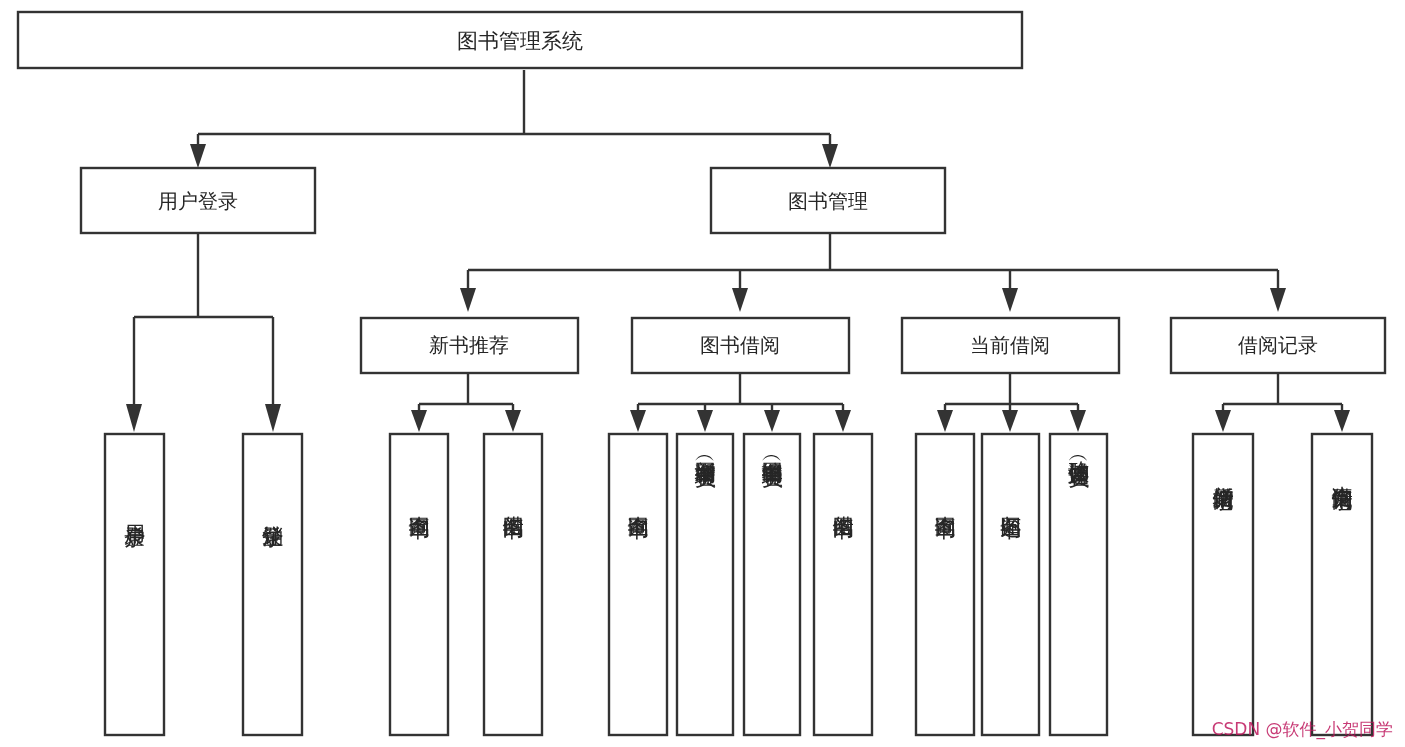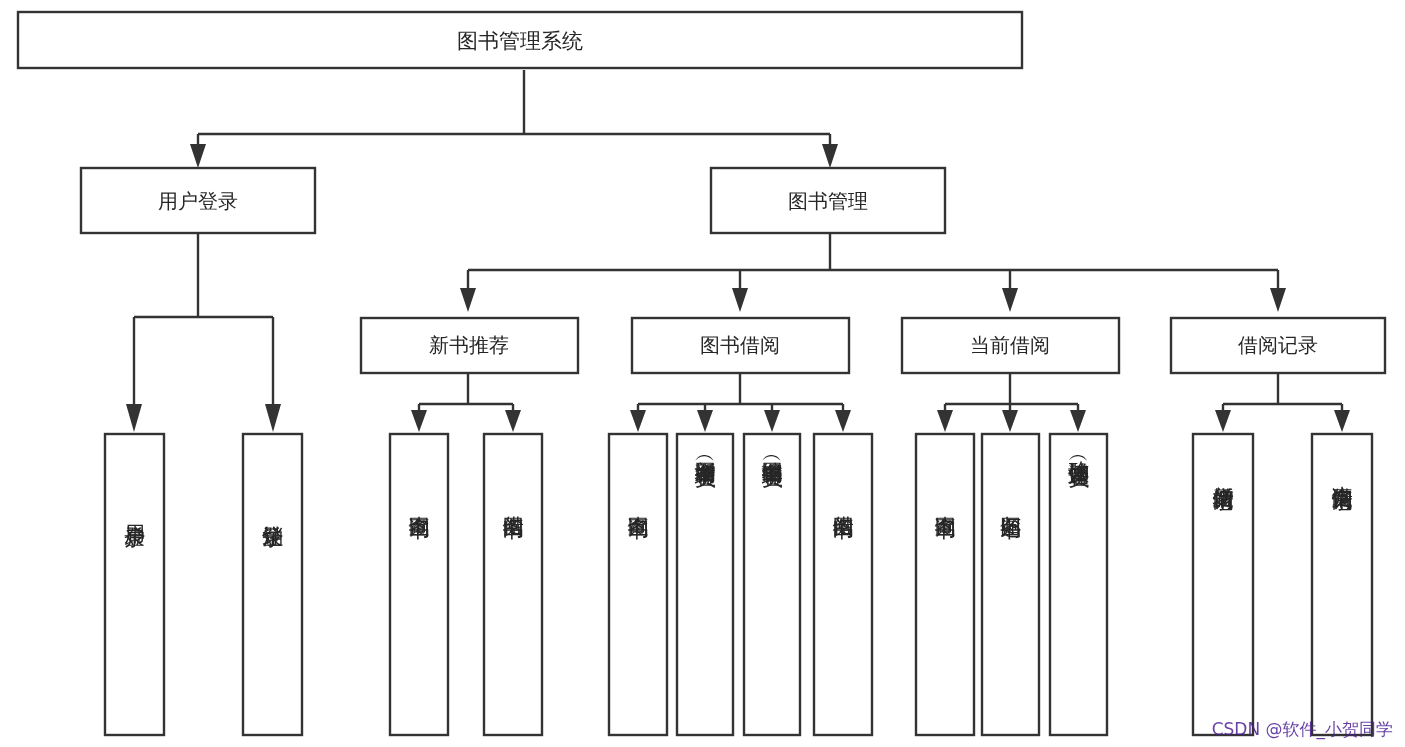--- a/index.html
+++ b/index.html
@@ -67,21 +67,21 @@
     color: #262626;
     letter-spacing: 1px;
     white-space: nowrap;
   }
   #watermark {
     position: absolute;
     right: 12px;
     bottom: 6px;
     font-family: "DejaVu Sans", "Liberation Sans", sans-serif;
     font-size: 17px;
-    color: #4c1d95;
+    color: #be185d;
     opacity: 0.85;
     white-space: nowrap;
   }
 </style>
 </head>
 <body>
 
 <div id="diagram-root">
 
   <svg id="flow-svg" viewBox="0 0 1405 747">

